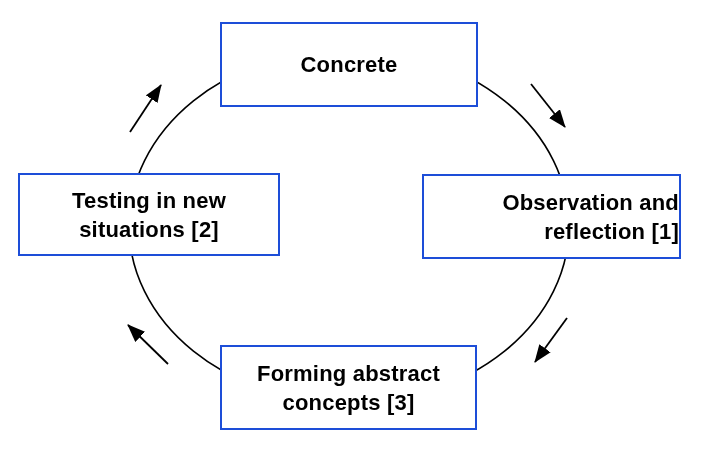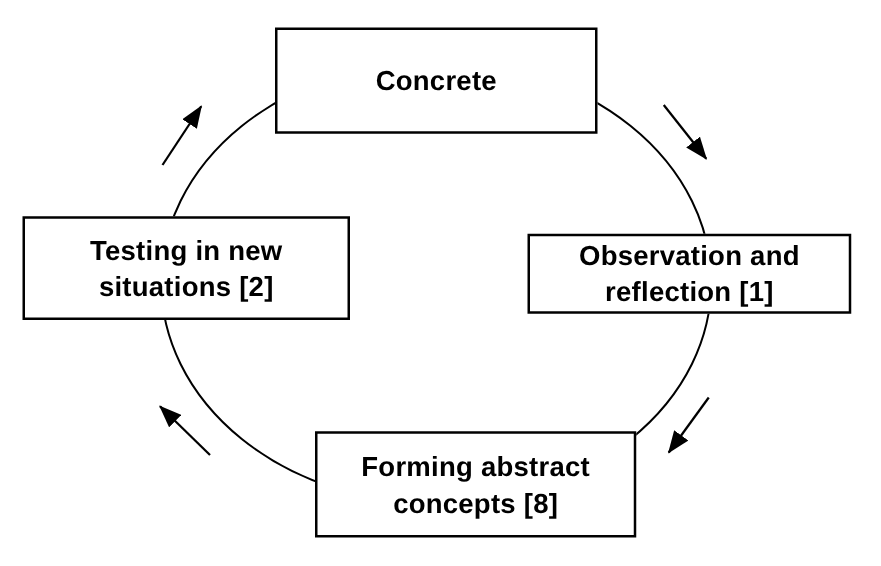--- a/index.html
+++ b/index.html
@@ -17,35 +17,35 @@
   }
   .cycle-svg {
     position: absolute;
     left: 0;
     top: 0;
   }
   .node {
     position: absolute;
     box-sizing: border-box;
     background: #ffffff;
-    border: 2px solid #000000;
+    border: 2px solid #1d4ed8;
     display: flex;
     flex-direction: column;
     align-items: center;
     justify-content: center;
     text-align: center;
     font-weight: bold;
     font-size: 22px;
     line-height: 29px;
     color: #000000;
     letter-spacing: 0.2px;
   }
   .node-top    { left: 220px; top: 22px;  width: 258px; height: 85px; }
-  .node-right  { left: 422px; top: 187px; width: 259px; height: 64px; }
-  .node-bottom { left: 220px; top: 345px; width: 257px; height: 85px; margin-left: 32px; }
+  .node-right  { left: 422px; top: 174px; width: 259px; height: 85px; align-items: flex-end; }
+  .node-bottom { left: 220px; top: 345px; width: 257px; height: 85px; }
   .node-left   { left: 18px;  top: 173px; width: 262px; height: 83px; }
   .node span { display: block; }
 </style>
 </head>
 <body>
 
 <div class="stage">
 
   <svg class="cycle-svg" width="705" height="453" viewBox="0 0 705 453">
     <defs>
@@ -69,21 +69,21 @@
     <span>Concrete</span>
   </div>
 
   <div class="node node-right">
     <span>Observation and</span>
     <span>reflection [1]</span>
   </div>
 
   <div class="node node-bottom">
     <span>Forming abstract</span>
-    <span>concepts [8]</span>
+    <span>concepts [3]</span>
   </div>
 
   <div class="node node-left">
     <span>Testing in new</span>
     <span>situations [2]</span>
   </div>
 
 </div>
 
 </body></html>

